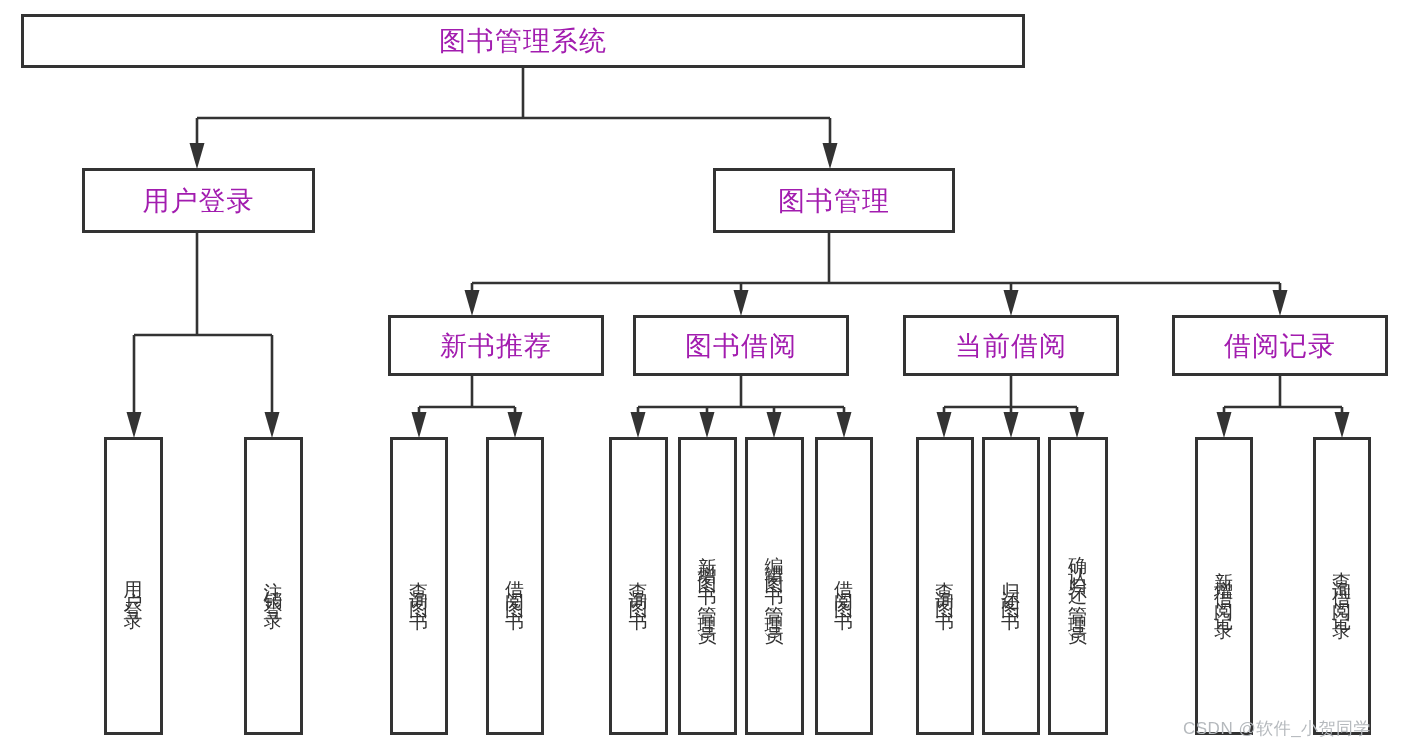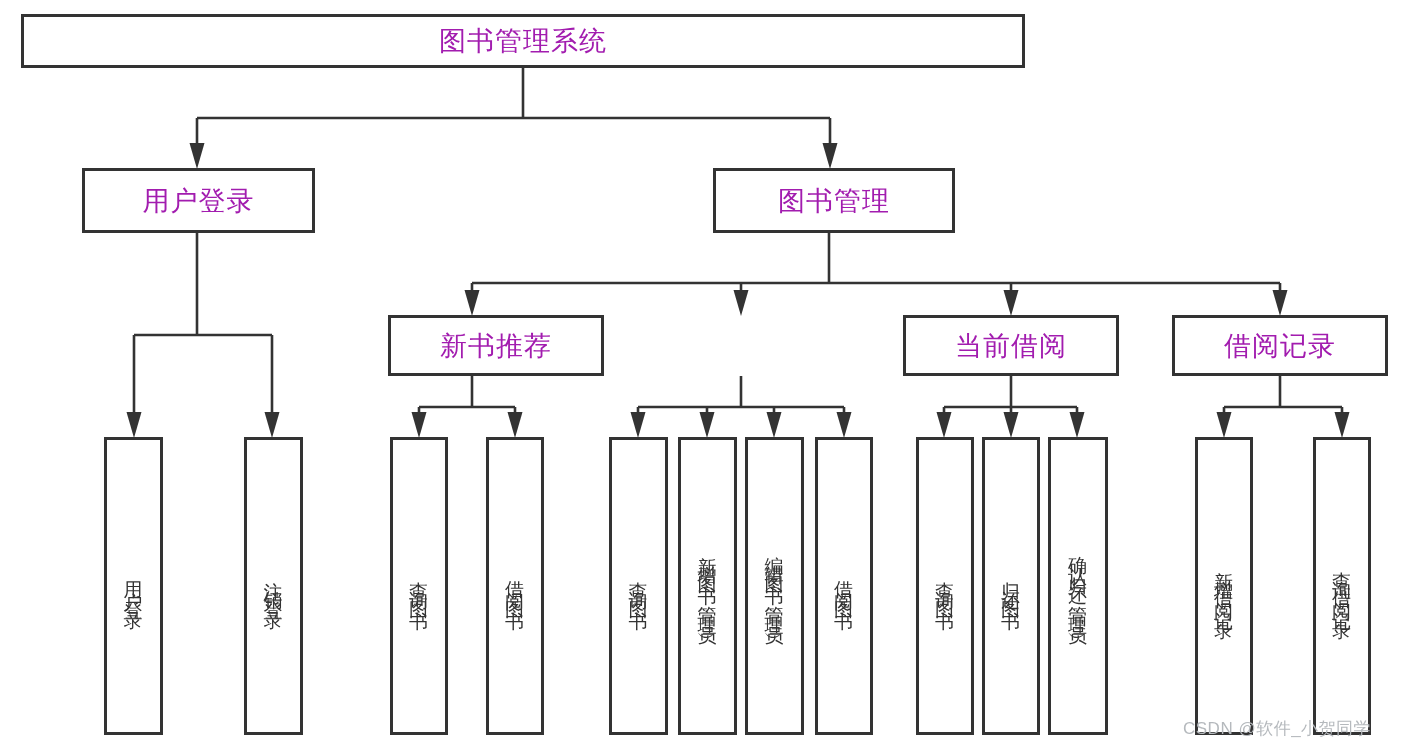--- a/index.html
+++ b/index.html
@@ -122,20 +122,21 @@
       <polygon points="1334.5,412 1349.5,412 1342,438"></polygon>
     </g>
   </svg>
 
   <div class="hbox" style="left:21px;top:14px;width:1004px;height:54px;">图书管理系统</div>
 
   <div class="hbox" style="left:82px;top:168px;width:233px;height:65px;">用户登录</div>
   <div class="hbox" style="left:713px;top:168px;width:242px;height:65px;">图书管理</div>
 
   <div class="hbox" style="left:364px;top:315px;width:216px;height:61px;margin-left:24px;">新书推荐</div>
+  <div class="hbox" style="left:633px;top:315px;width:216px;height:61px;">图书借阅</div>
   <div class="hbox" style="left:903px;top:315px;width:216px;height:61px;">当前借阅</div>
   <div class="hbox" style="left:1172px;top:315px;width:216px;height:61px;">借阅记录</div>
 
   <div class="vbox" style="left:104px;width:59px;">用户登录</div>
   <div class="vbox" style="left:244px;width:59px;">注销登录</div>
 
   <div class="vbox" style="left:390px;width:58px;">查询图书</div>
   <div class="vbox" style="left:486px;width:58px;">借阅图书</div>
 
   <div class="vbox" style="left:609px;width:59px;">查询图书</div>

